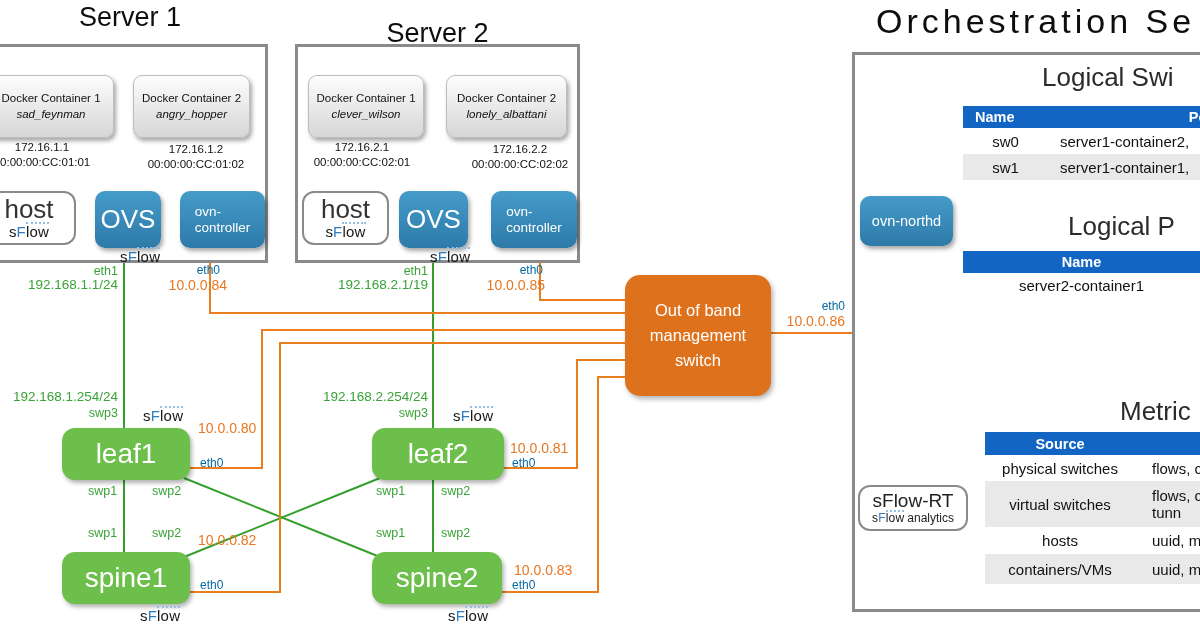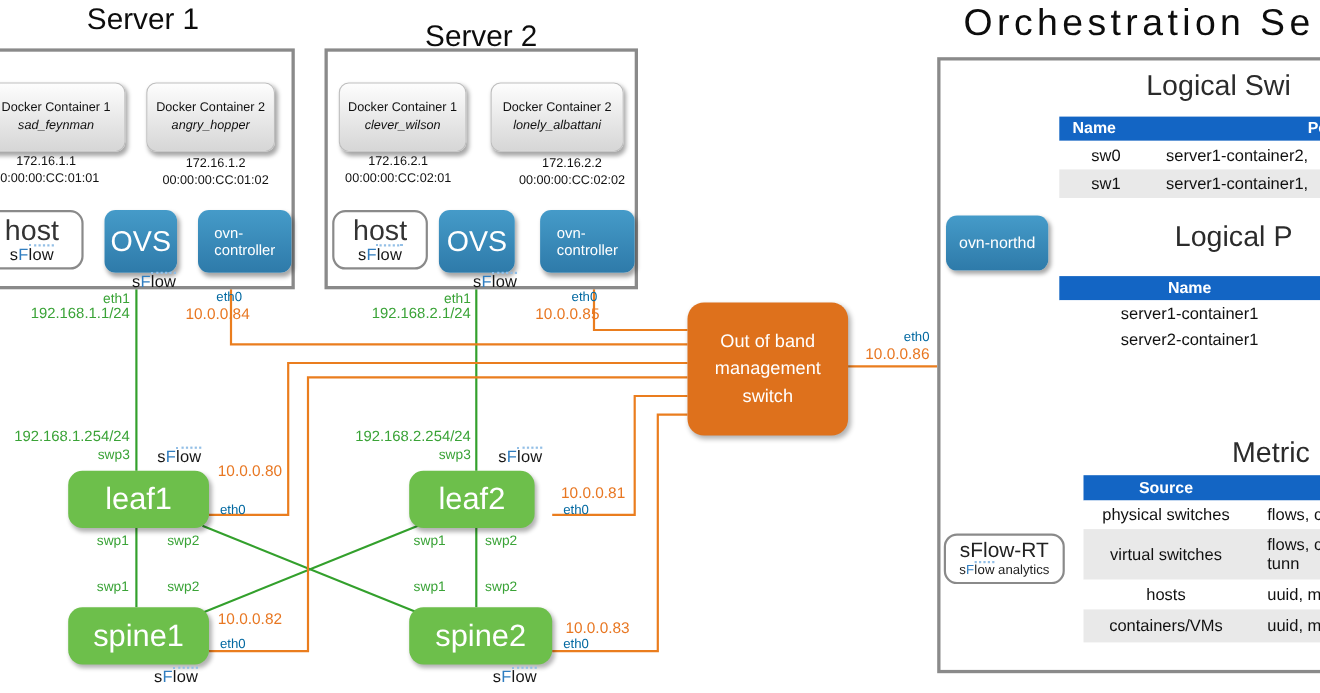--- a/index.html
+++ b/index.html
@@ -119,46 +119,46 @@
 </div>
 <div class="abs hostbox" style="left:302px;top:191px;width:87px;height:54px">
   <div class="hostword">host</div>
   <span class="sflow" style="font-size:15px"><span>s</span><span class="lf">F</span><span class="lw">low</span></span>
 </div>
 <div class="abs bluebox" style="left:399px;top:191px;width:69px;height:57px;font-size:26px">OVS</div>
 <div class="abs bluebox pre" style="left:491px;top:191px;width:86px;height:57px;font-size:13.5px">ovn-
 controller</div>
 <span class="abs sflow" style="left:430px;top:247px;font-size:15px"><span>s</span><span class="lf">F</span><span class="lw">low</span></span>
 <div class="abs glabel tr" style="left:348px;top:264px;width:80px">eth1</div>
-<div class="abs gip tr" style="left:310px;top:277px;width:118px">192.168.2.1/24</div>
+<div class="abs gip tr" style="left:310px;top:277px;width:118px">192.168.2.1/19</div>
 <div class="abs olabel tr" style="left:483px;top:263px;width:60px">eth0</div>
 <div class="abs oip tr" style="left:455px;top:277px;width:90px">10.0.0.85</div>
 
 <div class="abs gip tr" style="left:0px;top:389px;width:118px">192.168.1.254/24</div>
 <div class="abs glabel tr" style="left:58px;top:406px;width:60px">swp3</div>
 <span class="abs sflow" style="left:143px;top:406px;font-size:15px"><span>s</span><span class="lf">F</span><span class="lw">low</span></span>
 <div class="abs greenbox" style="left:62px;top:428px;width:128px;height:52px">leaf1</div>
 <div class="abs oip" style="left:198px;top:420px">10.0.0.80</div>
 <div class="abs olabel" style="left:200px;top:456px">eth0</div>
 <div class="abs glabel" style="left:88px;top:484px">swp1</div>
 <div class="abs glabel" style="left:152px;top:484px">swp2</div>
 
 <div class="abs gip tr" style="left:310px;top:389px;width:118px">192.168.2.254/24</div>
 <div class="abs glabel tr" style="left:368px;top:406px;width:60px">swp3</div>
 <span class="abs sflow" style="left:453px;top:406px;font-size:15px"><span>s</span><span class="lf">F</span><span class="lw">low</span></span>
-<div class="abs greenbox" style="left:372px;top:428px;width:114px;height:52px">leaf2</div>
+<div class="abs greenbox" style="left:372px;top:428px;width:132px;height:52px">leaf2</div>
 <div class="abs oip" style="left:510px;top:440px">10.0.0.81</div>
 <div class="abs olabel" style="left:512px;top:456px">eth0</div>
 <div class="abs glabel" style="left:376px;top:484px">swp1</div>
 <div class="abs glabel" style="left:441px;top:484px">swp2</div>
 
 <div class="abs glabel" style="left:88px;top:526px">swp1</div>
 <div class="abs glabel" style="left:152px;top:526px">swp2</div>
 <div class="abs greenbox" style="left:62px;top:552px;width:128px;height:52px">spine1</div>
-<div class="abs oip" style="left:198px;top:554px">10.0.0.82</div>
+<div class="abs oip" style="left:198px;top:532px">10.0.0.82</div>
 <div class="abs olabel" style="left:200px;top:578px">eth0</div>
 <span class="abs sflow" style="left:140px;top:606px;font-size:15px"><span>s</span><span class="lf">F</span><span class="lw">low</span></span>
 
 <div class="abs glabel" style="left:376px;top:526px">swp1</div>
 <div class="abs glabel" style="left:441px;top:526px">swp2</div>
 <div class="abs greenbox" style="left:372px;top:552px;width:130px;height:52px">spine2</div>
 <div class="abs oip" style="left:514px;top:562px">10.0.0.83</div>
 <div class="abs olabel" style="left:512px;top:578px">eth0</div>
 <span class="abs sflow" style="left:448px;top:606px;font-size:15px"><span>s</span><span class="lf">F</span><span class="lw">low</span></span>
 
@@ -187,26 +187,25 @@
   <div class="trow" style="height:26px">
     <div class="c" style="width:85px">sw0</div>
     <div style="flex:1;padding-left:12px">server1-container2,</div>
   </div>
   <div class="trow alt" style="height:26px">
     <div class="c" style="width:85px">sw1</div>
     <div style="flex:1;padding-left:12px">server1-container1,</div>
   </div>
 </div>
 
-<div class="abs heading" style="left:1068px;top:200px">Logical P</div>
+<div class="abs heading" style="left:1068px;top:211px">Logical P</div>
 <div class="abs tbl" style="left:963px;top:251px;width:237px">
   <div class="thead" style="height:22px;justify-content:center">
     <div>Name</div>
   </div>
-  <div class="trow" style="height:24px;justify-content:center">server1-container1</div>
   <div class="trow" style="height:24px;justify-content:center">server2-container1</div>
 </div>
 
 <div class="abs heading" style="left:1120px;top:396px">Metric</div>
 <div class="abs tbl" style="left:985px;top:432px;width:230px">
   <div class="thead" style="height:23px">
     <div class="c" style="width:150px">Source</div>
     <div style="flex:1"></div>
   </div>
   <div class="trow" style="height:26px">

